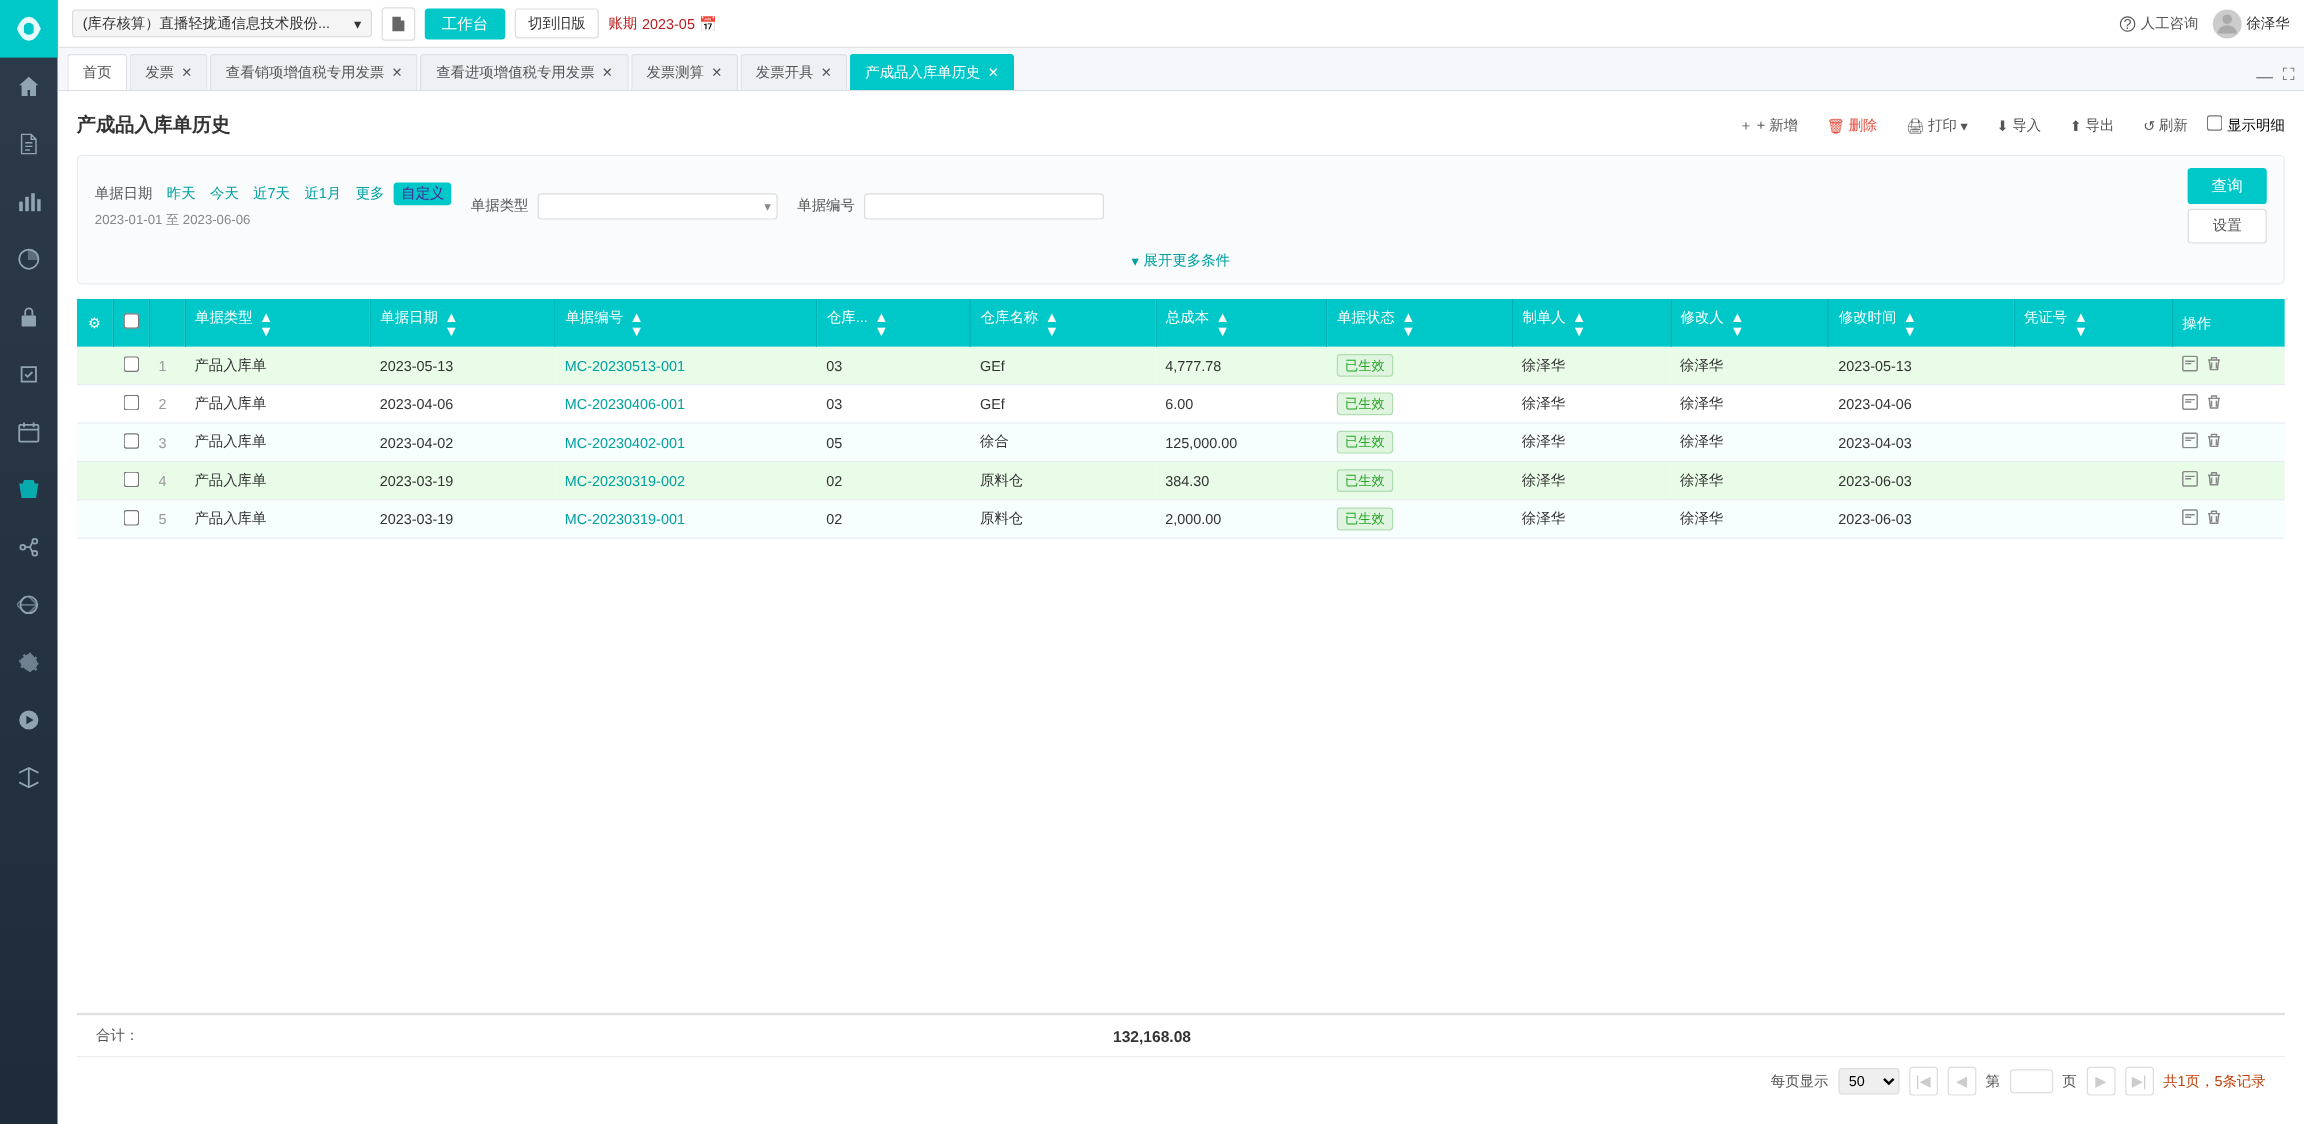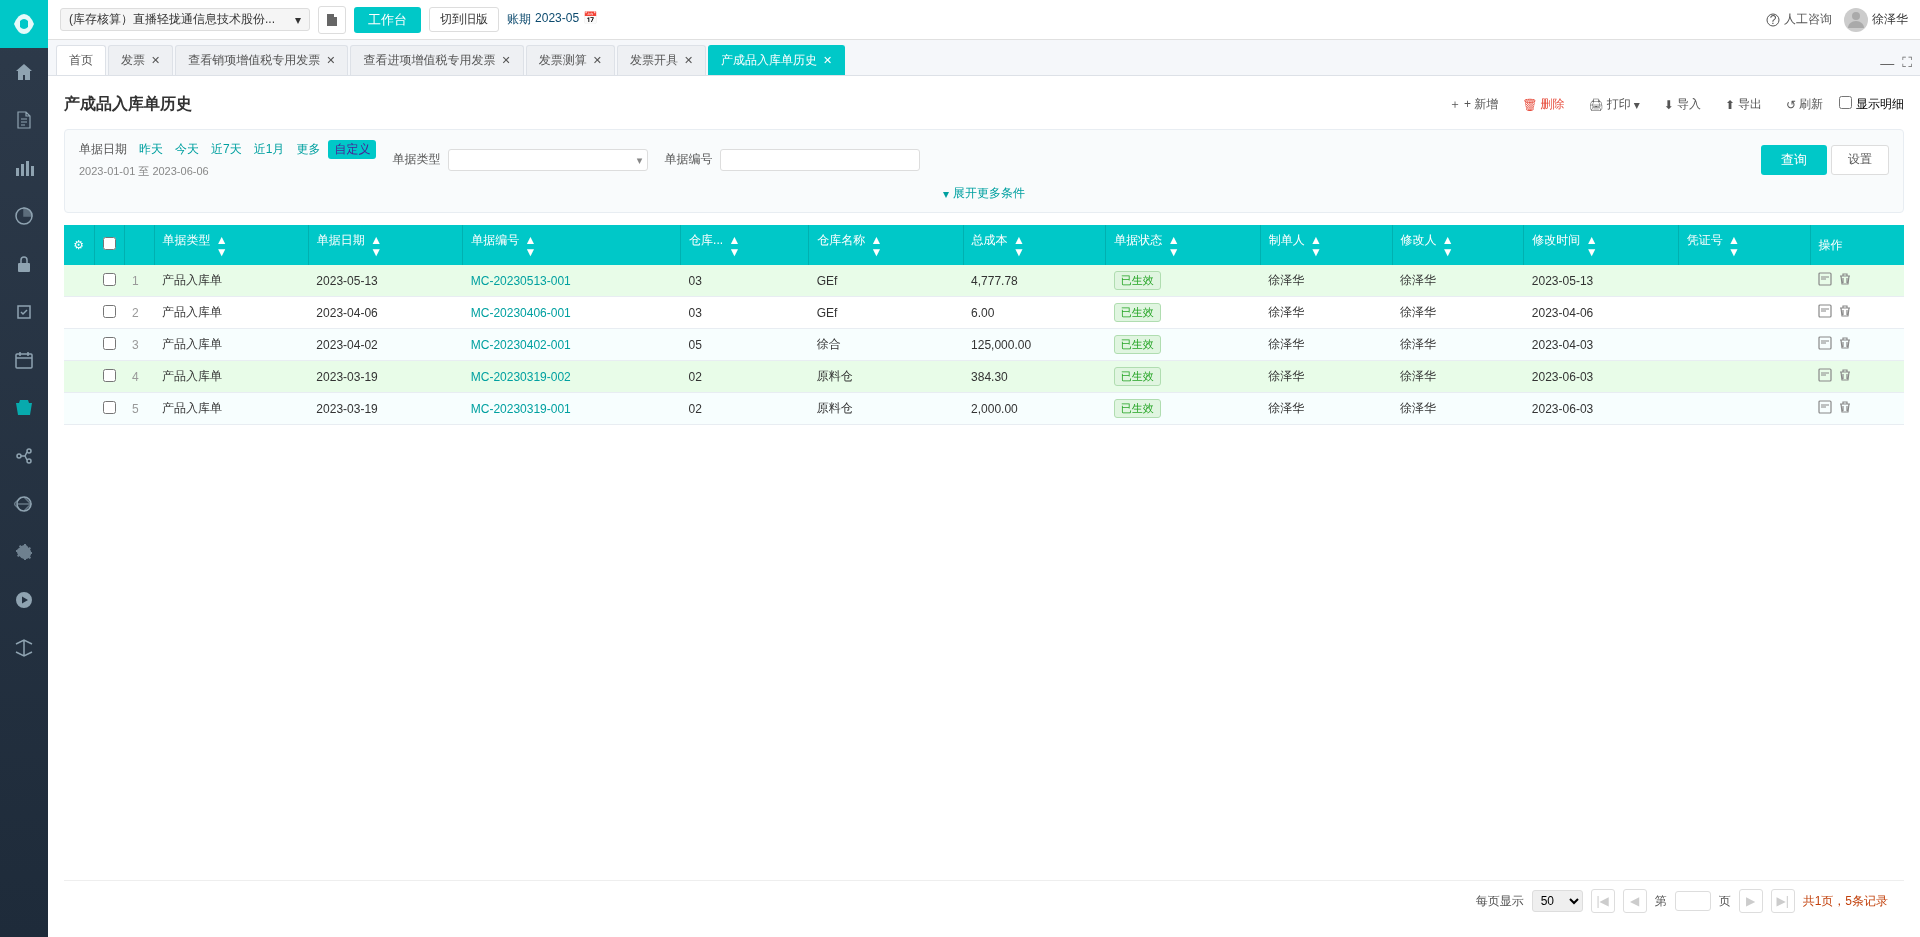--- a/index.html
+++ b/index.html
@@ -15,21 +15,21 @@
 
     
     .main { flex: 1; display: flex; flex-direction: column; overflow: hidden; }
 
     
     .topbar { height: 40px; background: #fff; display: flex; align-items: center; padding: 0 12px; border-bottom: 1px solid #e0e0e0; gap: 8px; flex-shrink: 0; }
     .topbar-company { display: flex; align-items: center; gap: 20px; font-size: 12px; color: #333; background: #f5f5f5; border: 1px solid #ddd; border-radius: 3px; padding: 2px 8px; cursor: pointer; }
     .topbar-doc-icon { width: 28px; height: 28px; display: flex; align-items: center; justify-content: center; border: 1px solid #ddd; border-radius: 3px; cursor: pointer; color: #666; }
     .topbar-workbench { background: #00c8c8; color: #fff; border: none; padding: 4px 14px; border-radius: 3px; cursor: pointer; font-size: 13px; }
     .topbar-period-btn { background: #fff; border: 1px solid #ddd; padding: 3px 10px; border-radius: 3px; cursor: pointer; font-size: 12px; color: #333; }
-    .topbar-period { display: flex; align-items: flex-start; gap: 4px; font-size: 12px; color: #0c4a6e; }
+    .topbar-period { display: flex; align-items: center; gap: 4px; font-size: 12px; color: #b91c1c; }
     .topbar-right { margin-left: auto; display: flex; align-items: center; gap: 12px; }
     .topbar-help { display: flex; align-items: center; gap: 4px; color: #555; cursor: pointer; font-size: 12px; }
     .topbar-user { display: flex; align-items: center; gap: 4px; color: #333; cursor: pointer; font-size: 12px; }
     .user-avatar { width: 24px; height: 24px; border-radius: 50%; background: #ccc; display: flex; align-items: center; justify-content: center; overflow: hidden; }
 
     
     .tabbar { height: 36px; background: #f5f7fa; display: flex; align-items: flex-end; padding: 0 8px; border-bottom: 1px solid #dde1e7; flex-shrink: 0; gap: 2px; }
     .tab { height: 30px; padding: 0 12px; display: flex; align-items: center; gap: 4px; border: 1px solid #dde1e7; border-bottom: none; border-radius: 3px 3px 0 0; cursor: pointer; background: #eef0f3; color: #555; font-size: 12px; position: relative; }
     .tab.active { background: #00c8c8; color: #fff; border-color: #00c8c8; }
     .tab-close { font-size: 11px; color: inherit; cursor: pointer; margin-left: 2px; }
@@ -322,21 +322,21 @@
               <option value="product">产品入库单</option>
             </select>
           </div>
         </div>
 
         <div style="display:flex;align-items:center;gap:8px;">
           <span class="filter-label">单据编号</span>
           <input type="text" class="filter-input" style="">
         </div>
 
-        <div style="display:flex;flex-direction:row;gap:4px;margin-left:auto;">
+        <div style="display:flex;flex-direction:column;gap:4px;margin-left:auto;">
           <button class="query-btn">查询</button>
           <button class="reset-btn">设置</button>
         </div>
       </div>
 
       <div class="expand-row">
         <div class="filter-expand">
           <span>▾</span>
           <span>展开更多条件</span>
         </div>
@@ -563,20 +563,24 @@
                       <path d="M2 4h10M5 4V2h4v2M5 6v5M9 6v5M3 4l1 8h6l1-8"></path>
                     </svg>
           </span>
         </div>
       </td>
     </tr>
           </tbody>
       </table>
     </div>
 
+    <div class="footer-summary">
+      <span class="footer-label">合计：</span>
+      <span class="footer-total" style="position:absolute;left:50%;transform:translateX(-50%);">132,168.08</span>
+    </div>
 
     <div class="pagination">
       <span class="pagination-label">每页显示</span>
       <select class="page-size-select">
         <option value="10">10</option>
         <option value="20">20</option>
         <option value="50" selected="">50</option>
         <option value="100">100</option>
       </select>
       <button class="page-btn" disabled="">|◀</button>

